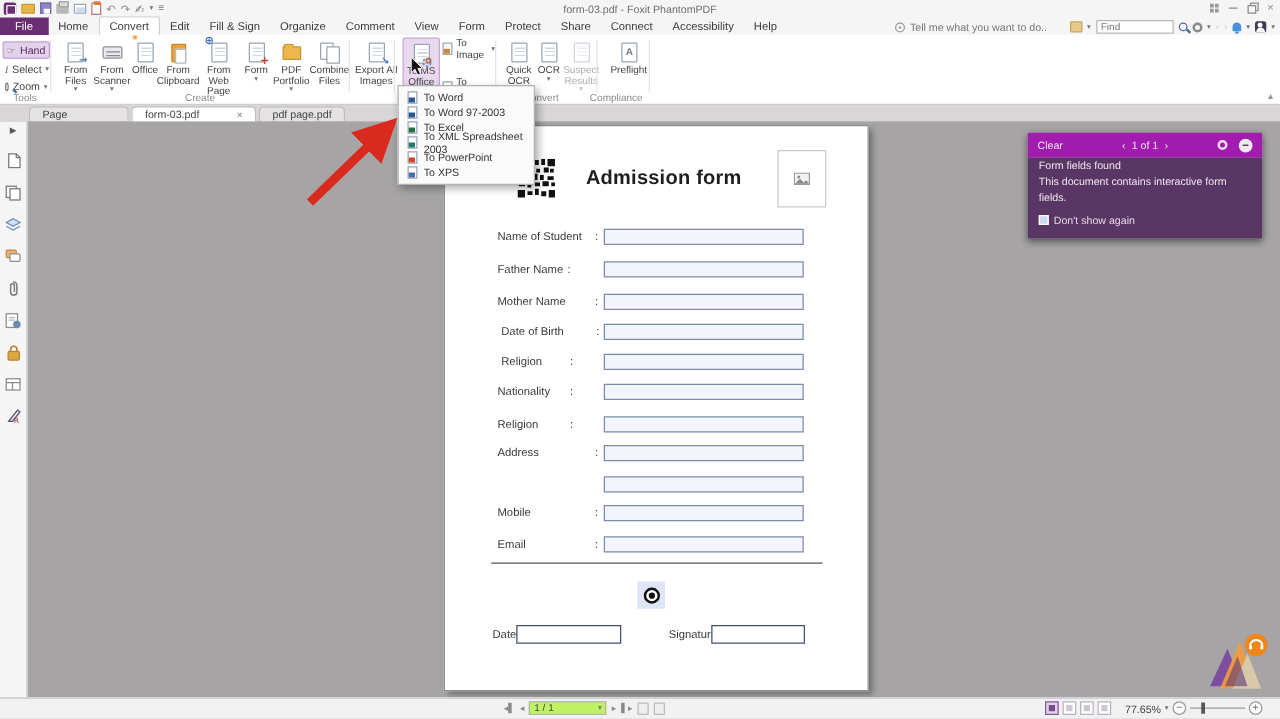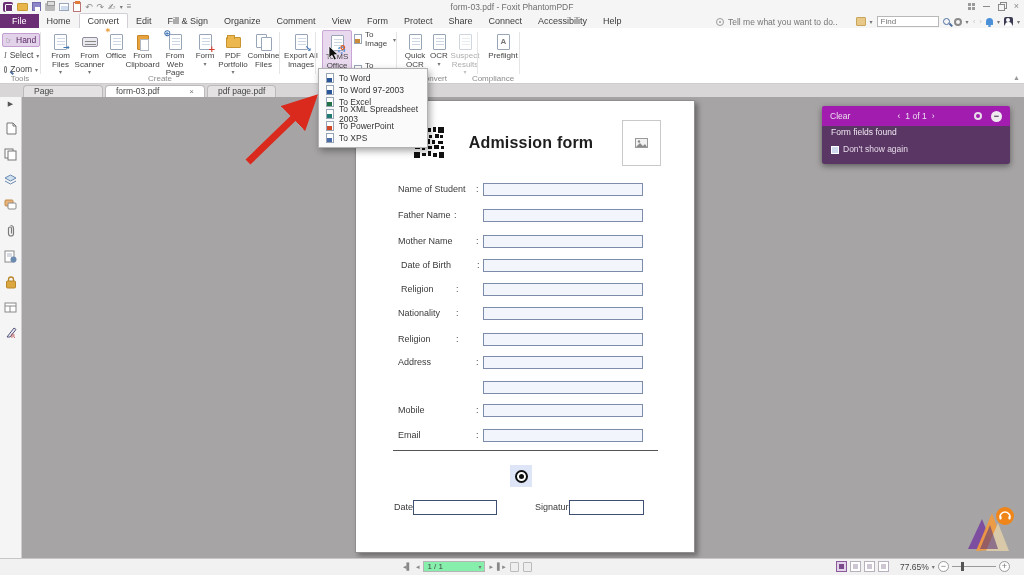--- a/index.html
+++ b/index.html
@@ -139,21 +139,21 @@
   .ncheck{display:flex;align-items:center;gap:4px;margin-top:4px;color:#e6d9e9}
   .cbox{width:8px;height:8px;background:#cfd9ee;border:1px solid #fff}
 
   
   .mascot{position:absolute;left:962px;top:408px;z-index:45;line-height:0}
 
   
   .status{position:absolute;left:0;top:558px;width:1024px;height:17px;background:#f2f1f2;border-top:1px solid #c8c6c8;font-size:8.5px;color:#666}
   .snav{position:absolute;left:403px;top:2px;display:flex;align-items:center;gap:4px}
   .tri{font-size:7px;color:#888;font-family:"DejaVu Sans",sans-serif}
-  .pgbox{width:62px;height:11px;border:1px solid #b5b5b5;background:#86efac;display:flex;align-items:center;font-size:8px;color:#444;padding:0 3px;justify-content:space-between}
+  .pgbox{width:62px;height:11px;border:1px solid #b5b5b5;background:#bef264;display:flex;align-items:center;font-size:8px;color:#444;padding:0 3px;justify-content:space-between}
   .viewic{width:9px;height:10px;border:1px solid #bbb;background:#eee;border-radius:1px}
   .szoom{position:absolute;left:836px;top:2px;display:flex;align-items:center;gap:3px}
   .lay{width:11px;height:11px;border:1px solid #b9b0bd;position:relative;background:#fff}
   .lay::after{content:"";position:absolute;left:2px;top:2px;right:2px;bottom:2px;background:#cfc6d4}
   .lay.active{border-color:#8a5a9a;background:#e3d3ea}
   .lay.active::after{background:#7a4a8a}
   .zoomtxt{margin-left:8px;color:#444}
   .zc{width:11px;height:11px;border:1px solid #9a9a9a;border-radius:50%;text-align:center;line-height:9px;font-size:9px;color:#777;background:#fdfdfd}
   .track{width:44px;height:1px;background:#9a9a9a;position:relative}
   .knob{position:absolute;left:9px;top:-4px;width:3px;height:9px;background:#555}
@@ -613,20 +613,21 @@
           <span>1 of 1</span>
           <span>›</span>
         </span>
         <span class="nh-right">
           <span class="ngear"></span>
           <span class="nmin">−</span>
         </span>
       </div>
       <div class="nbody">
         <div>Form fields found</div>
+        <div>This document contains interactive form fields.</div>
         <div class="ncheck">
           <span class="cbox"></span>
           <span>Don't show again</span>
         </div>
       </div>
     </div>
 
     <span class="mascot">
       <svg width="54" height="52" viewBox="0 0 54 52">
         <path d="M6 44L20 14l12 30z" fill="#7d4ea0"></path>

